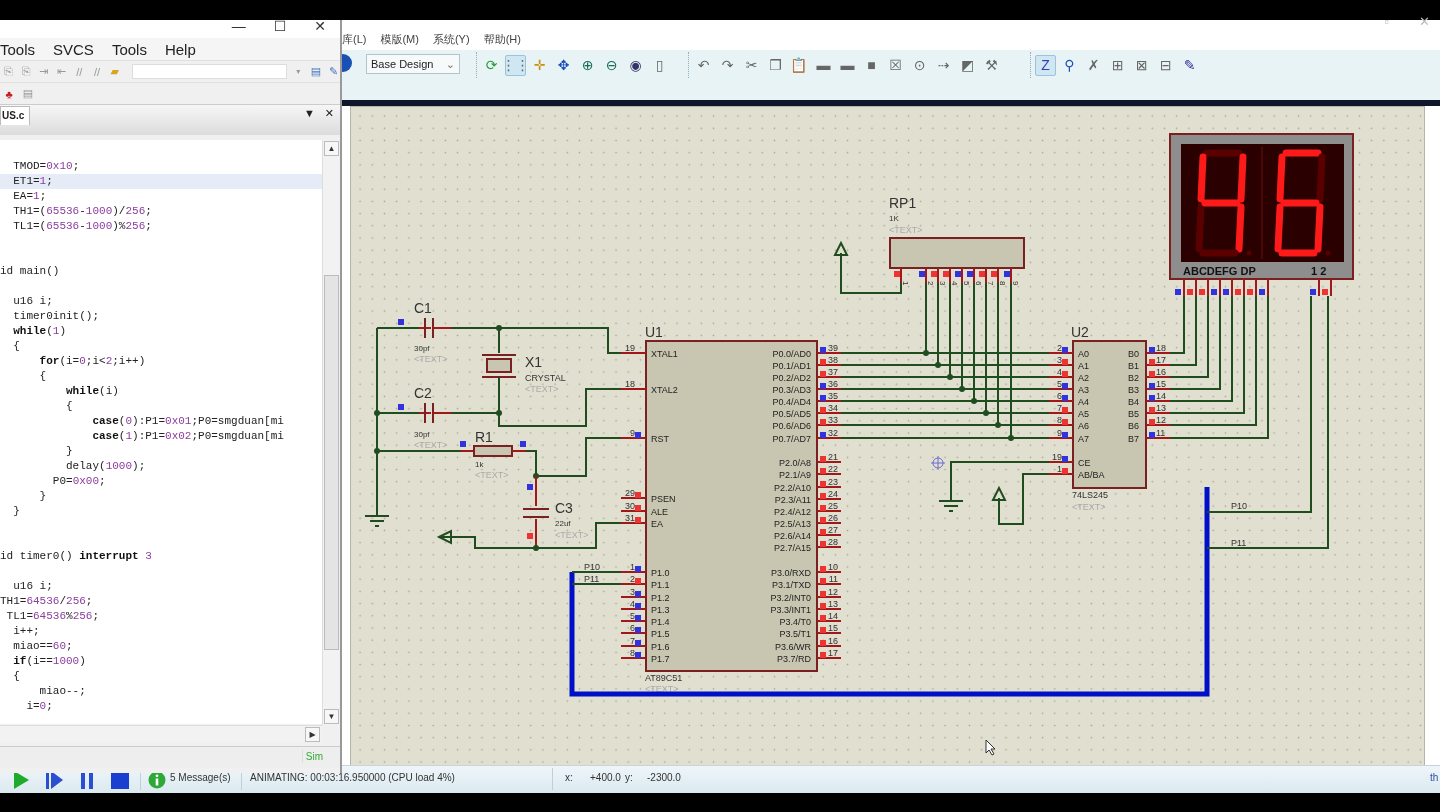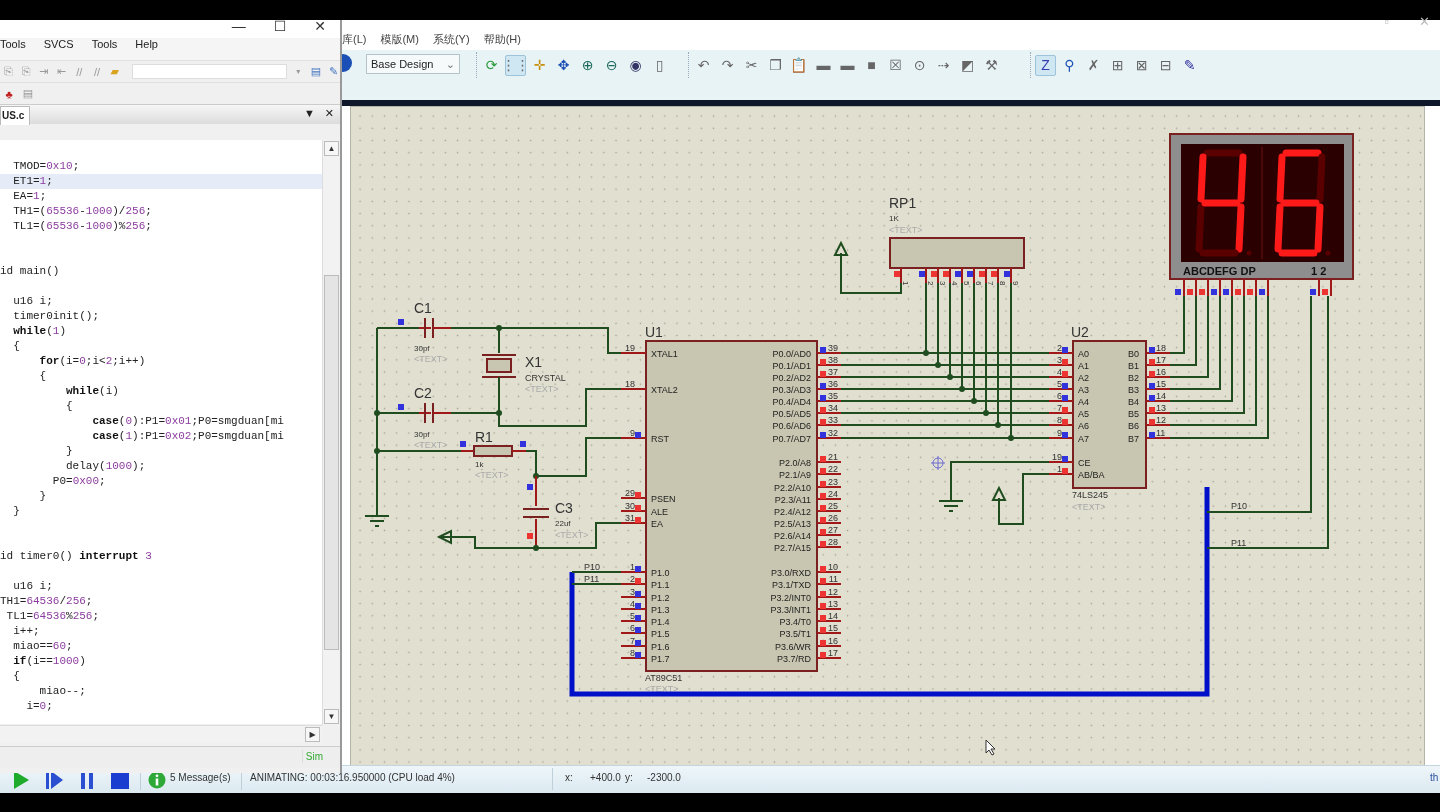--- a/index.html
+++ b/index.html
@@ -19,25 +19,25 @@
 
 #canvas-wrap{position:absolute;left:10px;top:86px;width:1075px;height:660px;background:#e1dfd0;border:1px solid #b4b4a8;
   background-image:radial-gradient(#a6a496 0.8px,transparent 1px);background-size:12.2px 12.2px;background-position:3px 3px}
 #schem{position:absolute;left:0;top:0}
 
 #p-status{position:absolute;left:0;top:745px;width:1100px;height:28px;background:linear-gradient(#eef6fa,#dbe9f0);border-top:1px solid #c5d5dd}
 
 #keil{position:absolute;left:0;top:20px;width:342px;height:753px;background:#f0f0f0;border-right:2px solid #999}
 #k-titlebar{height:18px;background:#fff;position:relative}
 #k-winctl{position:absolute;right:14px;top:-2px;display:flex;gap:28px;font-size:14px;color:#333}
-#k-menubar{height:22px;display:flex;gap:18px;padding-left:0;font-size:11px;background:#f5f5f5}
+#k-menubar{height:22px;display:flex;gap:18px;padding-left:0;align-items:center;font-size:15px;background:#f5f5f5}
 #k-tool1,#k-tool2{height:22px;display:flex;align-items:center;gap:5px;padding-left:2px;border-top:1px solid #e0e0e0;background:#f0f0f0}
 .k-ico{width:14px;height:14px;font-size:11px;color:#999;display:flex;align-items:center;justify-content:center}
 #k-search{width:170px;height:15px;background:#fff;border:1px solid #ddd;margin-left:6px;position:relative}
-#k-tabbar{height:20px;background:linear-gradient(#f6f6f6,#dcdcdc);position:relative;border-top:1px solid #ccc}
+#k-tabbar{height:31px;background:linear-gradient(#f6f6f6,#dcdcdc);position:relative;border-top:1px solid #ccc}
 #k-tab{position:absolute;left:0;top:1px;height:19px;width:30px;background:#fff;border:1px solid #bbb;border-bottom:none;font-size:10px;font-weight:bold;padding:3px 0 0 1px}
 #k-tabctl{position:absolute;right:6px;top:2px;display:flex;gap:10px;font-size:11px}
 #k-editor{position:absolute;left:0;top:120px;width:322px;height:584px;background:#fff;overflow:hidden;font-family:"Liberation Mono",monospace;font-size:11px;line-height:15px;padding-top:19px}
 .code-line{white-space:pre;height:15px;color:#222}
 .code-line.hl{background:#e5ebf7}
 .num{color:#8b3d9e}
 .kw{font-weight:bold;color:#111}
 #k-vscroll{position:absolute;left:322px;top:120px;width:17px;height:585px;background:#f2f2f2;border-left:1px solid #ddd}
 .sc-btn{width:15px;height:15px;border:1px solid #bbb;background:#f7f7f7;font-size:8px;display:flex;align-items:center;justify-content:center;color:#333}
 #k-thumb{position:absolute;left:1px;top:135px;width:15px;height:375px;background:#e4e4e4;border:1px solid #bcbcbc}

